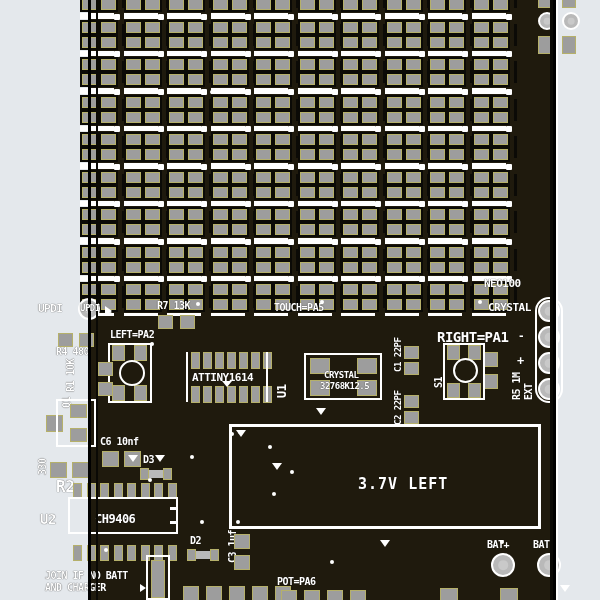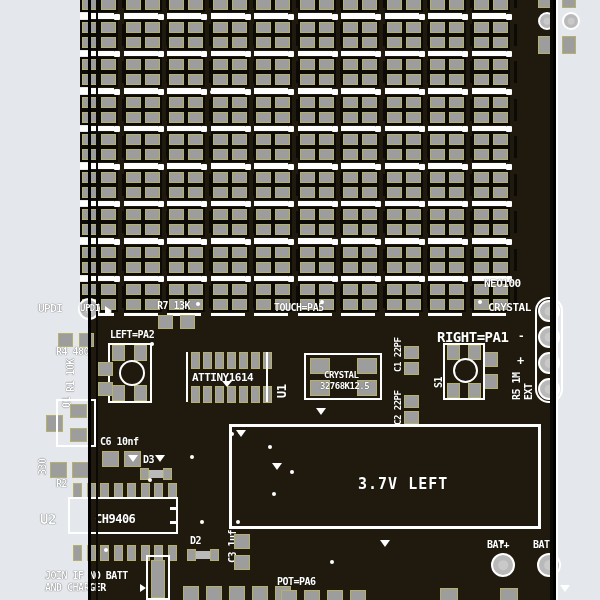--- a/index.html
+++ b/index.html
@@ -1091,21 +1091,21 @@
   <div class="pad gold" style="left:46px;top:415px;width:17px;height:17px;"></div>
   <div class="pad gold" style="left:70px;top:404px;width:17px;height:14px;"></div>
   <div class="pad gold" style="left:70px;top:428px;width:17px;height:14px;"></div>
   <div class="outline" style="left:56px;top:399px;width:40px;height:48px;border-width:2px;"></div>
 
   <div class="silk" style="left:100px;top:437px;font-size:10px;">C6 10nf</div>
   <div class="pad gold" style="left:102px;top:451px;width:17px;height:16px;"></div>
   <div class="pad gold" style="left:124px;top:451px;width:17px;height:16px;"></div>
 
   <div class="silk rot90" style="left:38px;top:475px;font-size:10px;">330</div>
-  <div class="silk" style="left:56px;top:479px;font-size:10px;">R2</div>
+  <div class="silk" style="left:56px;top:479px;font-size:16px;">R2</div>
   <div class="pad gold" style="left:50px;top:462px;width:17px;height:16px;"></div>
   <div class="pad gold" style="left:72px;top:462px;width:17px;height:16px;"></div>
 
   <div class="silk" style="left:143px;top:455px;font-size:10px;">D3</div>
   <div class="pad gold" style="left:140px;top:468px;width:9px;height:12px;"></div>
   <div class="pad gold" style="left:163px;top:468px;width:9px;height:12px;"></div>
   <div class="trace" style="left:149px;top:470px;width:14px;height:8px;background:#b9b9b9;"></div>
 
   <div class="silk" style="left:190px;top:536px;font-size:10px;">D2</div>
   <div class="pad gold" style="left:187px;top:549px;width:9px;height:12px;"></div>

